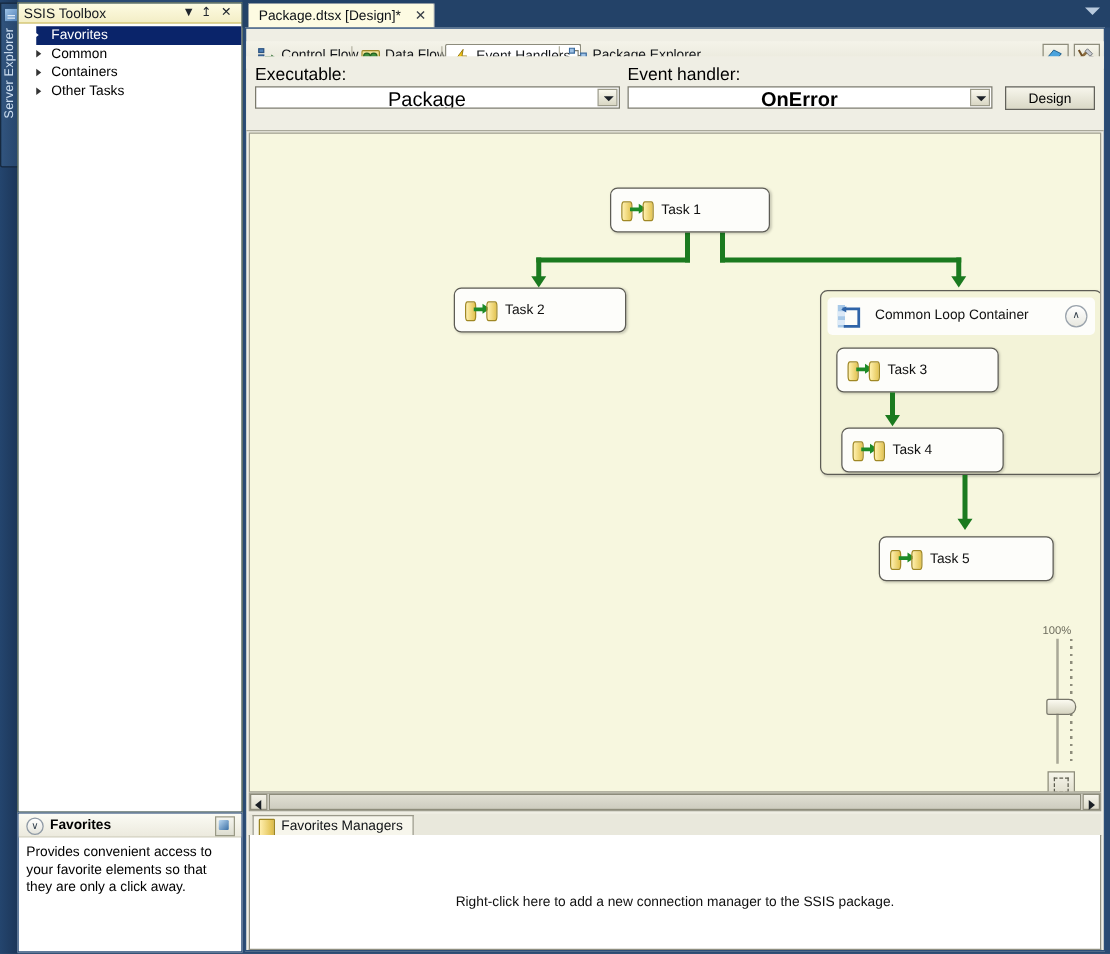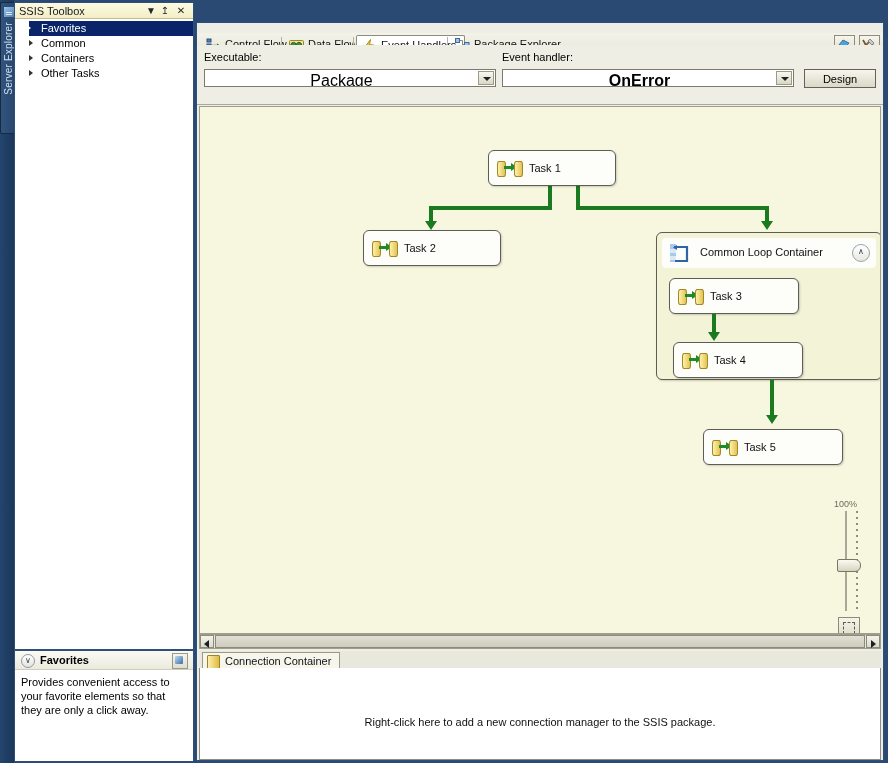--- a/index.html
+++ b/index.html
@@ -152,21 +152,21 @@
     background:linear-gradient(to bottom,#f7f6ec,#dedcca);
     border:1px solid #8e8d7c;margin-left:1px;position:relative;cursor:pointer;
     vertical-align:top;
   }
 
   
   #sel-bar{
     position:absolute;left:0;top:22px;right:0;height:59px;
     background:#efeee4;border-bottom:1px solid #a9a89a;
   }
-  .lbl{position:absolute;font-size:11px;color:#000;}
+  .lbl{position:absolute;font-size:14px;color:#000;}
   .combo{
     position:absolute;height:18px;background:#fff;
     border:1px solid #7b7a6c;box-sizing:border-box;
     font-size:16px;color:#000;padding:2px 20px 0 3px;cursor:pointer;
     white-space:nowrap;overflow:hidden;text-align:center;
   }
   .combo-arrow{
     position:absolute;right:1px;top:1px;width:16px;height:14px;
     background:linear-gradient(to bottom,#f9f8ee,#d9d7c4);
     border:1px solid #9c9b8a;box-sizing:border-box;
@@ -351,20 +351,27 @@
     <div id="fav-head">
       <div id="fav-chev">∨</div>
       <div id="fav-title">Favorites</div>
       <div id="fav-help"></div>
     </div>
     <div id="fav-desc">Provides convenient access to your favorite elements so that they are only a click away.</div>
   </div>
 
   <div id="doc-area">
 
+    <div id="doc-tabstrip">
+      <div id="doc-tab">
+        <span>Package.dtsx [Design]*</span>
+        <span id="doc-tab-close">✕</span>
+      </div>
+      <div id="doc-dd"></div>
+    </div>
 
     <div id="designer">
 
       <div id="view-tabs">
 
         <div class="vtab" style="left:4px;">
           <span class="vicon">
             <svg width="15" height="14" viewBox="0 0 15 14">
               <rect x="1" y="1" width="4" height="3" fill="#4d7fb8" stroke="#2c5280"></rect>
               <rect x="1" y="6" width="4" height="3" fill="#4d7fb8" stroke="#2c5280"></rect>
@@ -536,21 +543,21 @@
       <div id="hscroll">
         <div class="sb-btn l"></div>
         <div id="sb-thumb"></div>
         <div class="sb-btn r"></div>
       </div>
 
       <div id="cm-panel">
         <div id="cm-tabrow">
           <div id="cm-tab">
             <span id="cm-tab-icon"></span>
-            <span>Connection Container</span>
+            <span>Favorites Managers</span>
           </div>
         </div>
         <div id="cm-body">
           <div id="cm-msg">Right-click here to add a new connection manager to the SSIS package.</div>
         </div>
       </div>
 
     </div>
   </div>
 </div>

